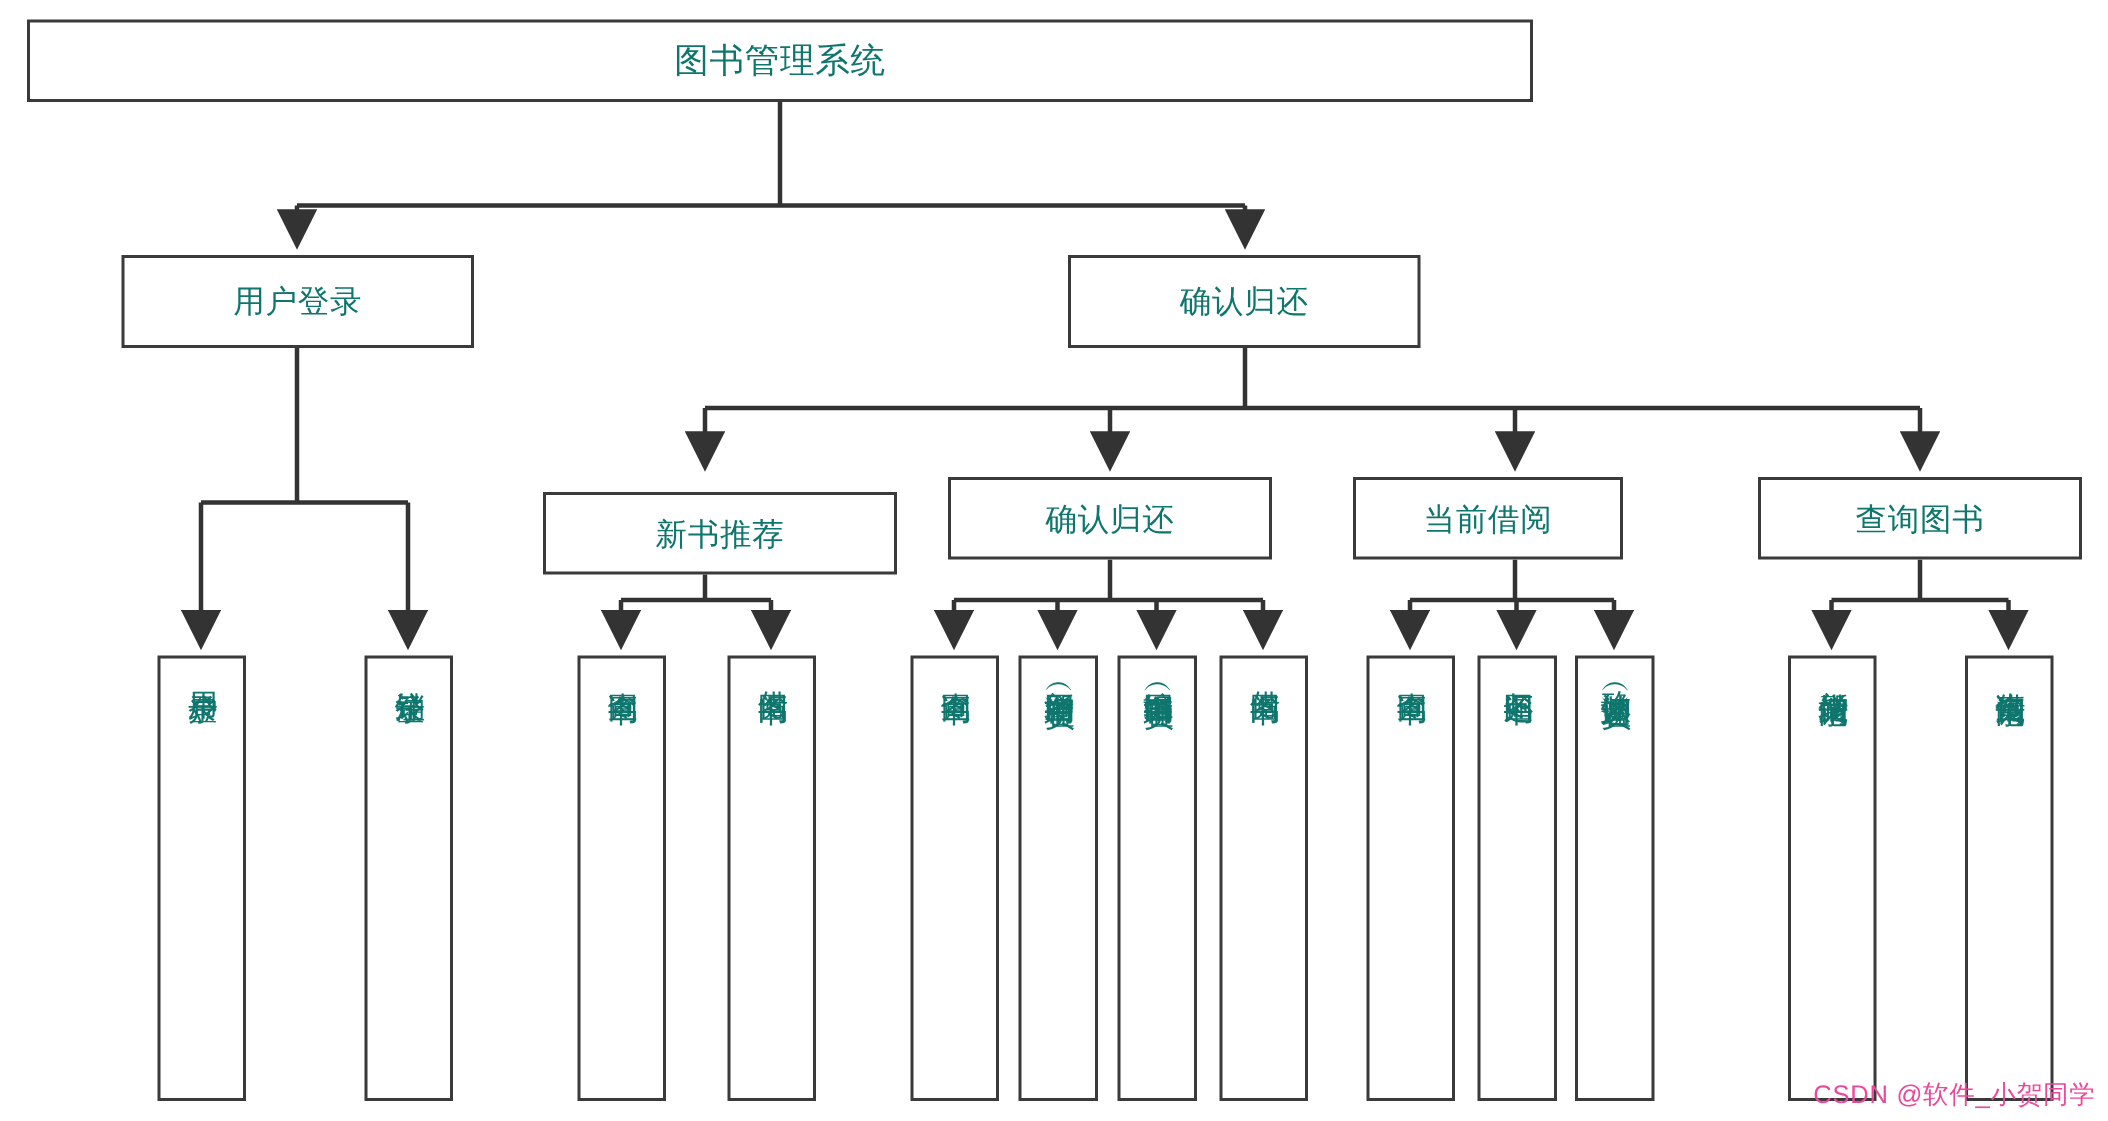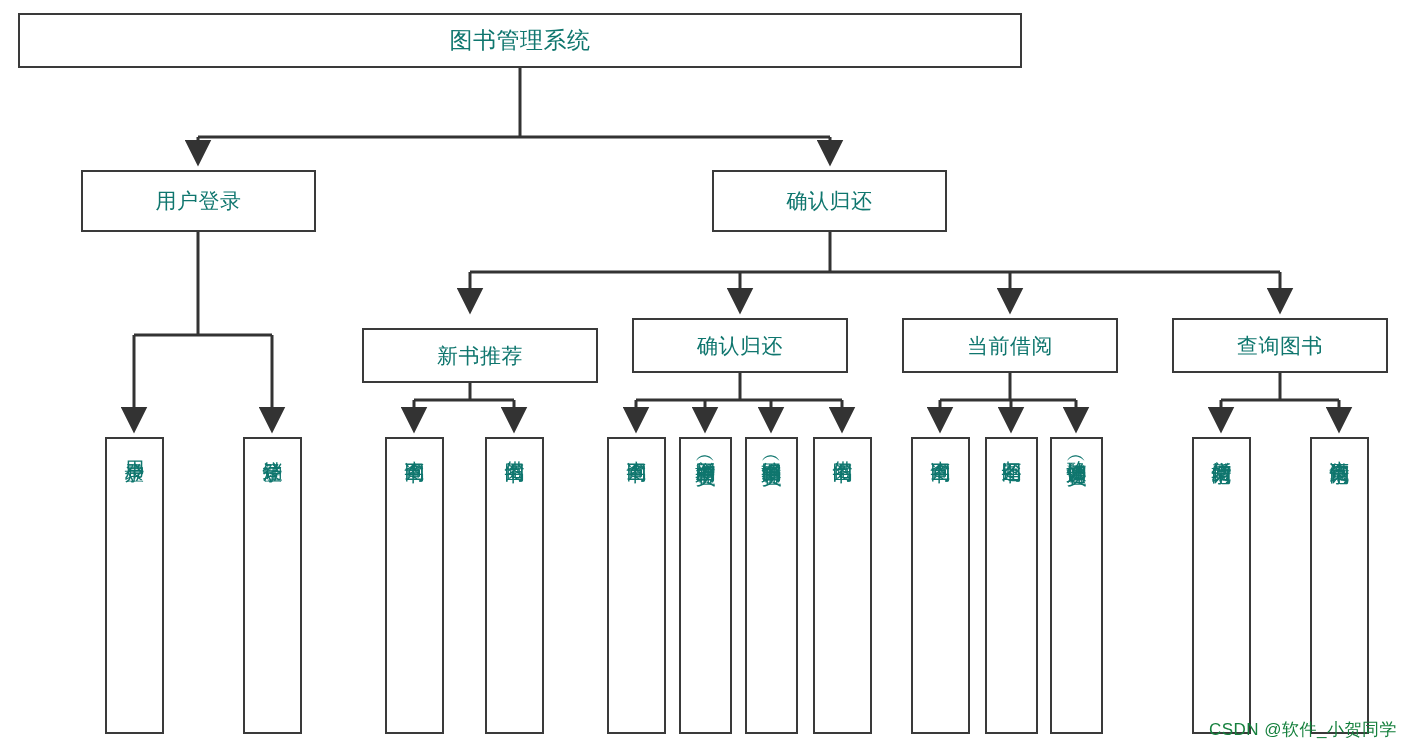--- a/index.html
+++ b/index.html
@@ -60,21 +60,21 @@
     width: 100%;
     height: 100%;
     padding-top: 6px;
     align-items: flex-start;
   }
   #watermark {
     position: absolute;
     right: 8px;
     bottom: 6px;
     font-size: 17px;
-    color: #15803d;
+    color: #ec4899;
     letter-spacing: 0.5px;
     white-space: nowrap;
   }
 </style>
 </head>
 <body>
 
 <div id="canvas">
 
   <svg class="edges" viewBox="0 0 1405 747" xmlns="http://www.w3.org/2000/svg">
@@ -137,21 +137,21 @@
   <div class="node node-l2" style="left:712px; top:170px; width:235px; height:62px;">
     <span class="label">确认归还</span>
   </div>
 
   <div class="node node-l3" style="left:362px; top:328px; width:236px; height:55px;">
     <span class="label">新书推荐</span>
   </div>
   <div class="node node-l3" style="left:632px; top:318px; width:216px; height:55px;">
     <span class="label">确认归还</span>
   </div>
-  <div class="node node-l3" style="left:902px; top:318px; width:216px; height:55px;">
+  <div class="node node-l3" style="left:902px; top:318px; width:180px; height:55px;">
     <span class="label">当前借阅</span>
   </div>
   <div class="node node-l3" style="left:1172px; top:318px; width:216px; height:55px;">
     <span class="label">查询图书</span>
   </div>
 
   <div class="leaf-wrap" style="left:105px; width:59px;">
     <div class="node node-leaf">
       <span class="label">用户登录</span>
     </div>

